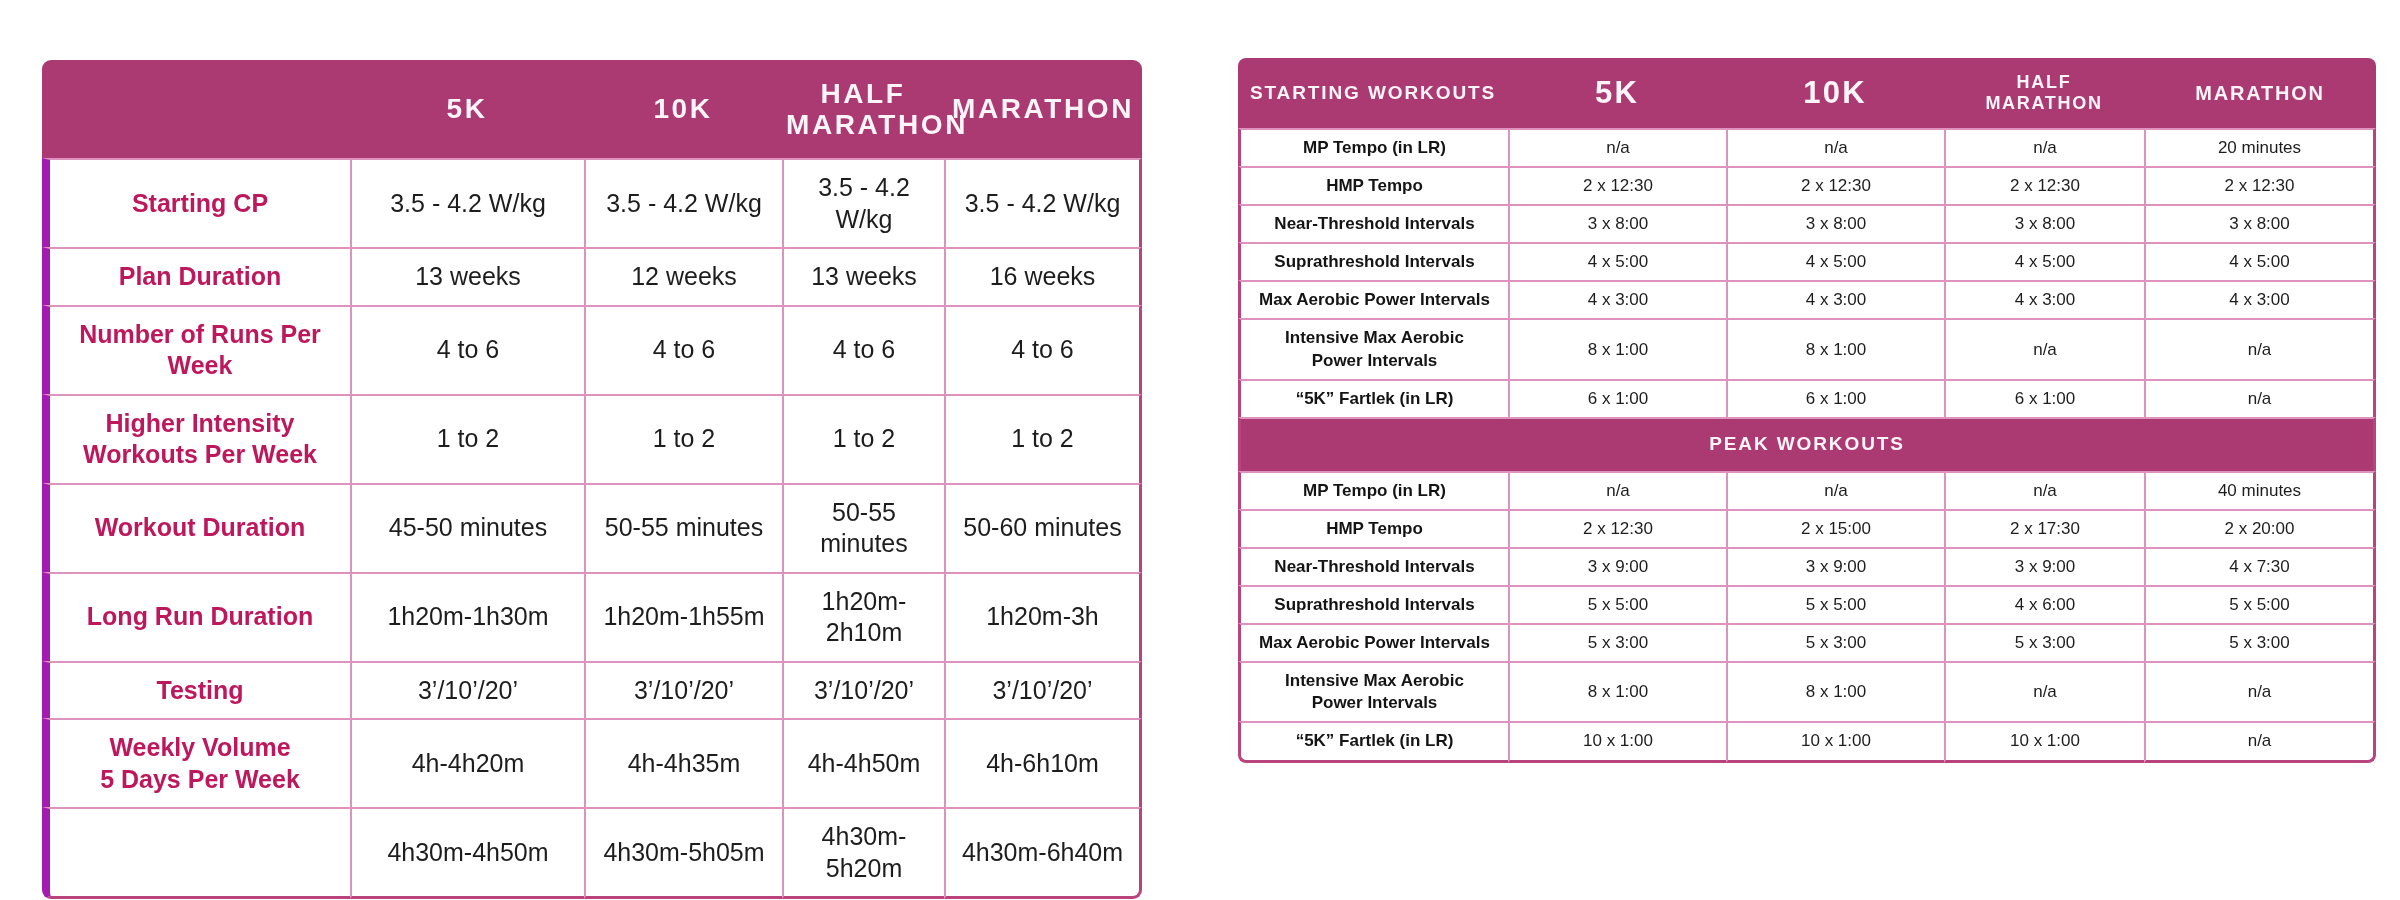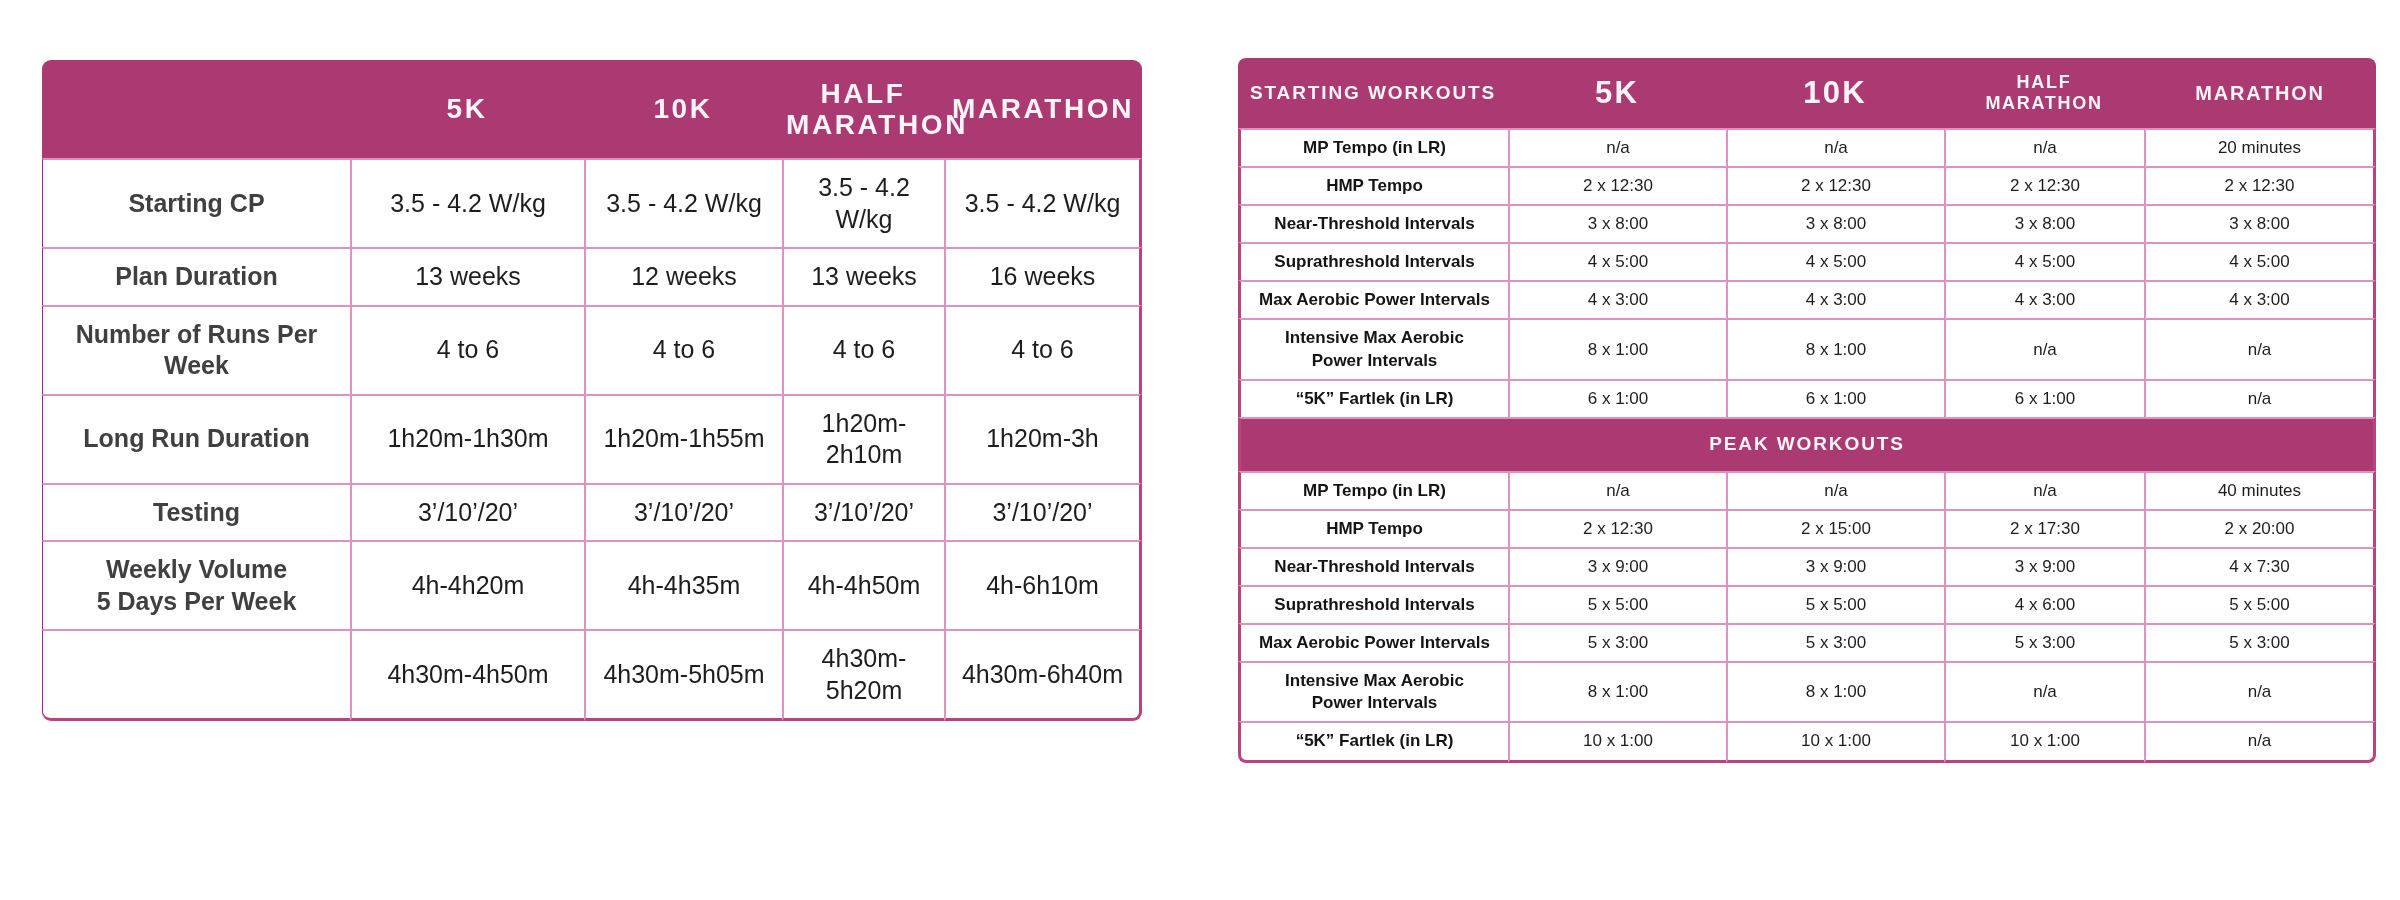--- a/index.html
+++ b/index.html
@@ -56,22 +56,22 @@
     border-left: 2px solid #dd93bd;
     font-size: 25px;
     color: #1d1d1d;
     text-align: center;
     vertical-align: middle;
     padding: 12px 8px;
     line-height: 1.26;
   }
   .table-left td.rowlabel {
     font-weight: 700;
-    border-left: 1px solid #a21caf;
-    color: #404040;
+    border-left: 8px solid #a21caf;
+    color: #be185d;
   }
   .table-left td.val-last {
     border-right: 3px solid #b9437d;
   }
   .table-left tr.last-row td {
     border-bottom: 3px solid #b9437d;
   }
   .table-left tr.last-row td.rowlabel {
     border-bottom-left-radius: 9px;
   }
@@ -212,22 +212,39 @@
         <td class="rowlabel">
           <span>Number of Runs Per</span><br>
           <span>Week</span>
         </td>
         <td>4 to 6</td>
         <td>4 to 6</td>
         <td>4 to 6</td>
         <td class="val-last">4 to 6</td>
       </tr>
 
-
-
+      <tr>
+        <td class="rowlabel">
+          <span>Higher Intensity</span><br>
+          <span>Workouts Per Week</span>
+        </td>
+        <td>1 to 2</td>
+        <td>1 to 2</td>
+        <td>1 to 2</td>
+        <td class="val-last">1 to 2</td>
+      </tr>
+
+
+      <tr>
+        <td class="rowlabel">Workout Duration</td>
+        <td>45-50 minutes</td>
+        <td>50-55 minutes</td>
+        <td>50-55 minutes</td>
+        <td class="val-last">50-60 minutes</td>
+      </tr>
 
       <tr>
         <td class="rowlabel">Long Run Duration</td>
         <td>1h20m-1h30m</td>
         <td>1h20m-1h55m</td>
         <td>1h20m-2h10m</td>
         <td class="val-last">1h20m-3h</td>
       </tr>
 
       <tr>

